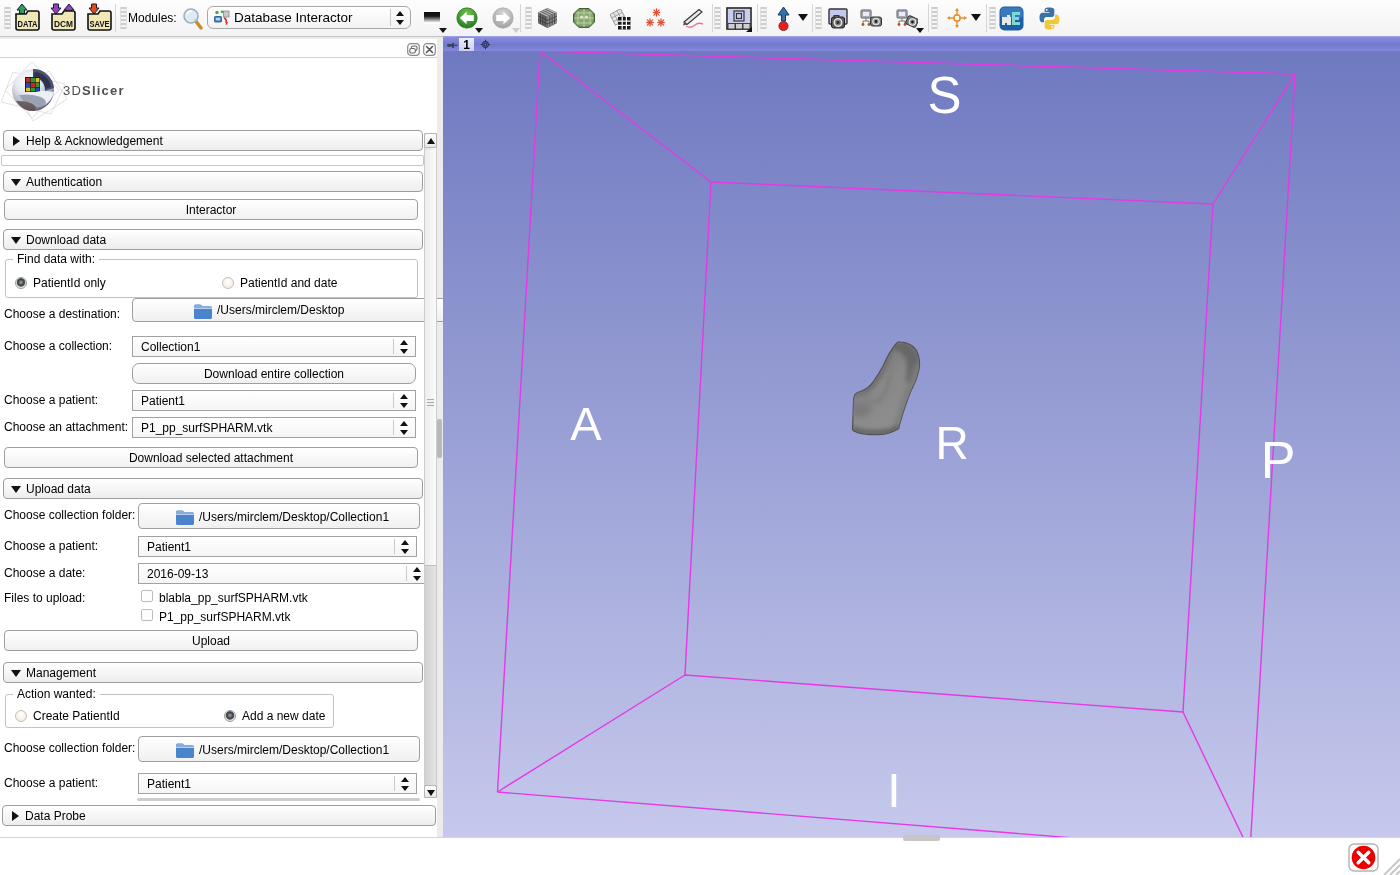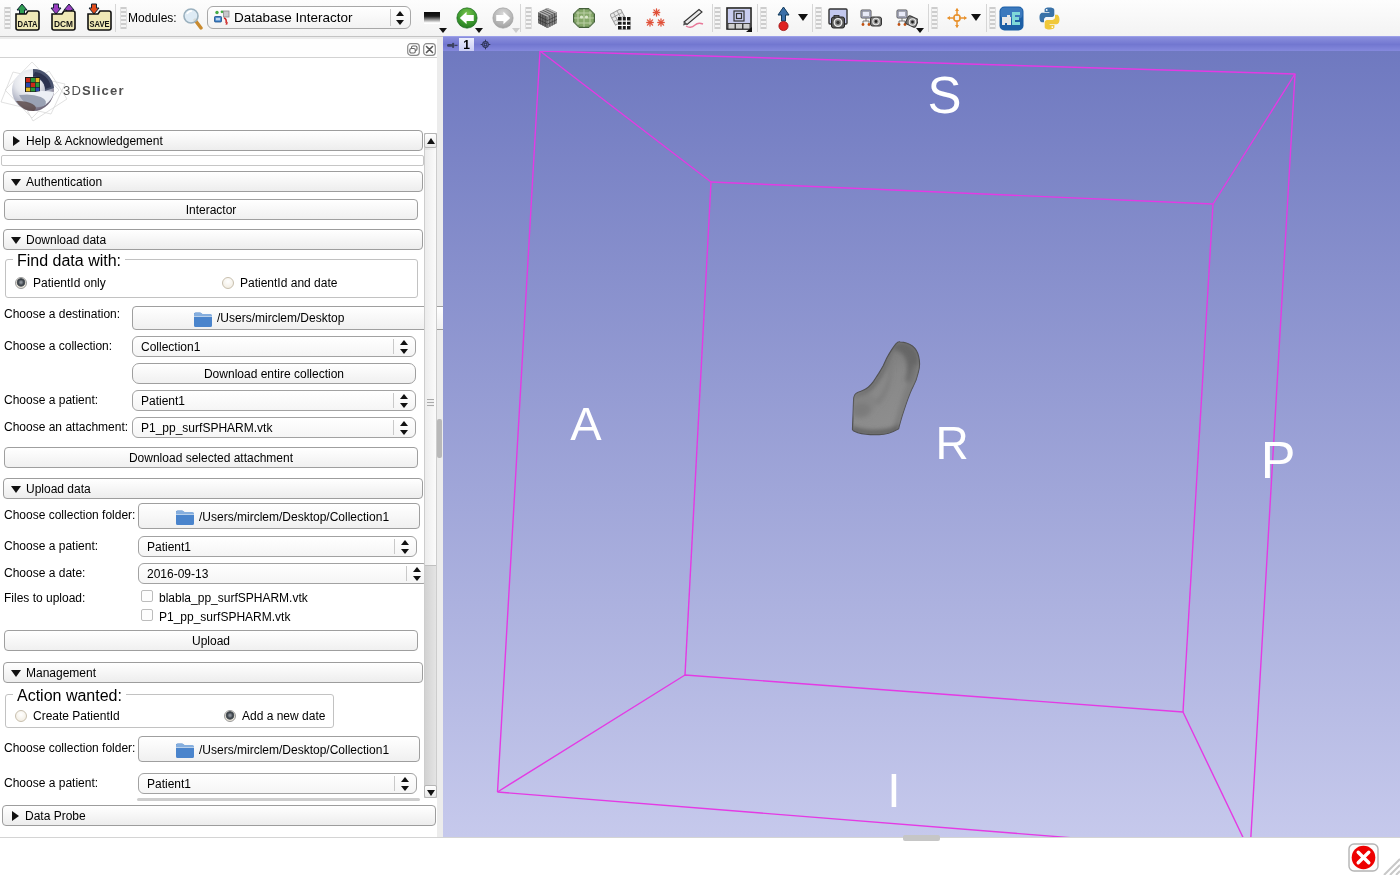--- a/index.html
+++ b/index.html
@@ -22,32 +22,32 @@
   .hdr{left:3px;width:420px;height:21px;border:1px solid #9d9d9d;border-radius:4px;
     background:linear-gradient(#ffffff,#ededed);box-sizing:border-box;
     font-size:12px;color:#000;line-height:19px;}
   .hdr .lbl{position:absolute;left:22px;top:1px;}
   .tri-r{position:absolute;left:9px;top:5px;width:0;height:0;
     border-top:5px solid transparent;border-bottom:5px solid transparent;border-left:7px solid #111;}
   .tri-d{position:absolute;left:7px;top:7px;width:0;height:0;
     border-left:5px solid transparent;border-right:5px solid transparent;border-top:7px solid #111;}
   .btn{border:1px solid #9f9f9f;border-radius:4px;background:linear-gradient(#ffffff,#f0f0f0);
     box-sizing:border-box;font-size:12px;color:#000;text-align:center;}
-  .combo{border:1px solid #a2a2a2;border-radius:6px;background:linear-gradient(#ffffff,#f5f5f5);
+  .combo{border:1px solid #a2a2a2;border-radius:0;background:linear-gradient(#ffffff,#f5f5f5);
     box-sizing:border-box;font-size:12px;color:#000;}
   .combo .txt{position:absolute;left:8px;top:3px;}
   .combo .sep{position:absolute;right:21px;top:2px;bottom:2px;width:1px;background:#c9c9c9;}
   .spin{position:absolute;right:5px;top:50%;margin-top:-7px;width:12px;height:14px;}
   .spin:before{content:"";position:absolute;left:2px;top:0;width:0;height:0;
     border-left:4px solid transparent;border-right:4px solid transparent;border-bottom:5.5px solid #111;}
   .spin:after{content:"";position:absolute;left:2px;bottom:0;width:0;height:0;
     border-left:4px solid transparent;border-right:4px solid transparent;border-top:5.5px solid #111;}
   .label{font-size:12px;color:#000;}
   .grp{border:1px solid #c2c2c2;border-radius:3px;box-sizing:border-box;}
-  .grp .glbl{position:absolute;left:7px;top:-8px;background:#fff;padding:0 4px;font-size:16px;}
+  .grp .glbl{position:absolute;left:7px;top:-8px;background:#fff;padding:0 4px;font-size:12px;}
   .radio{width:12px;height:12px;border-radius:50%;box-sizing:border-box;
     border:1px solid #c8bfae;background:radial-gradient(circle at 50% 35%,#ffffff,#efe9dc);}
   .radio.sel{border:1px solid #9a9a9a;
     background:radial-gradient(circle at 50% 44%,#8a9098 0 10%,#383e44 40%,#545a60 52%,#e9e5da 62%,#f2efe6 100%);}
   .check{width:12px;height:12px;border:1px solid #bcbcbc;border-radius:2px;background:#fdfdfd;box-sizing:border-box;}
   
   #vtrack{left:424px;top:133px;width:13px;height:665px;
     background:linear-gradient(90deg,#e2e2e2,#f8f8f8);border:1px solid #cdcdcd;box-sizing:border-box;}
   .sbtn{left:424px;width:13px;height:15px;border:1px solid #b5b5b5;border-radius:2px;
     background:linear-gradient(#ffffff,#e8e8e8);box-sizing:border-box;}
@@ -369,21 +369,21 @@
       <div class="lbl">Download data</div>
     </div>
   <div class="abs grp" style="left:5px;top:201px;width:413px;height:39px;">
     <div class="glbl">Find data with:</div>
     <div class="abs radio sel" style="left:9px;top:17px;"></div>
     <div class="abs label" style="left:27px;top:16px;">PatientId only</div>
     <div class="abs radio" style="left:216px;top:17px;"></div>
     <div class="abs label" style="left:234px;top:16px;">PatientId and date</div>
   </div>
   <div class="abs label" style="left:4px;top:249px;">Choose a destination:</div>
-  <div class="abs btn" style="left:132px;top:248px;width:340px;height:24px;">
+  <div class="abs btn" style="left:132px;top:240px;width:340px;height:24px;">
     <svg class="abs" style="left:60px;top:4px" width="20" height="16" viewBox="0 0 20 16">
       <path d="M1,3 a1.5,1.5 0 0 1 1.5,-1.5 h5 l2,2.5 h8 a1.5,1.5 0 0 1 1.5,1.5 v9 a1.5,1.5 0 0 1 -1.5,1.5 h-15 a1.5,1.5 0 0 1 -1.5,-1.5 z" fill="#4a84cc"></path>
       <path d="M1,6 h18 v-1.5 a1.5,1.5 0 0 0 -1.5,-1.5 h-8 l-1,-1 h-6 a1.5,1.5 0 0 0 -1.5,1.5 z" fill="#85aede"></path>
       <path d="M1,5.5 h18" stroke="#b9d0ea" stroke-width="1"></path>
     </svg>
     <div class="abs" style="left:84px;top:4px;font-size:12px;">/Users/mirclem/Desktop</div>
   </div>
   <div class="abs label" style="left:4px;top:281px;">Choose a collection:</div>
   <div class="abs combo" style="left:132px;top:278px;width:284px;height:21px;">
       <div class="txt">Collection1</div>

